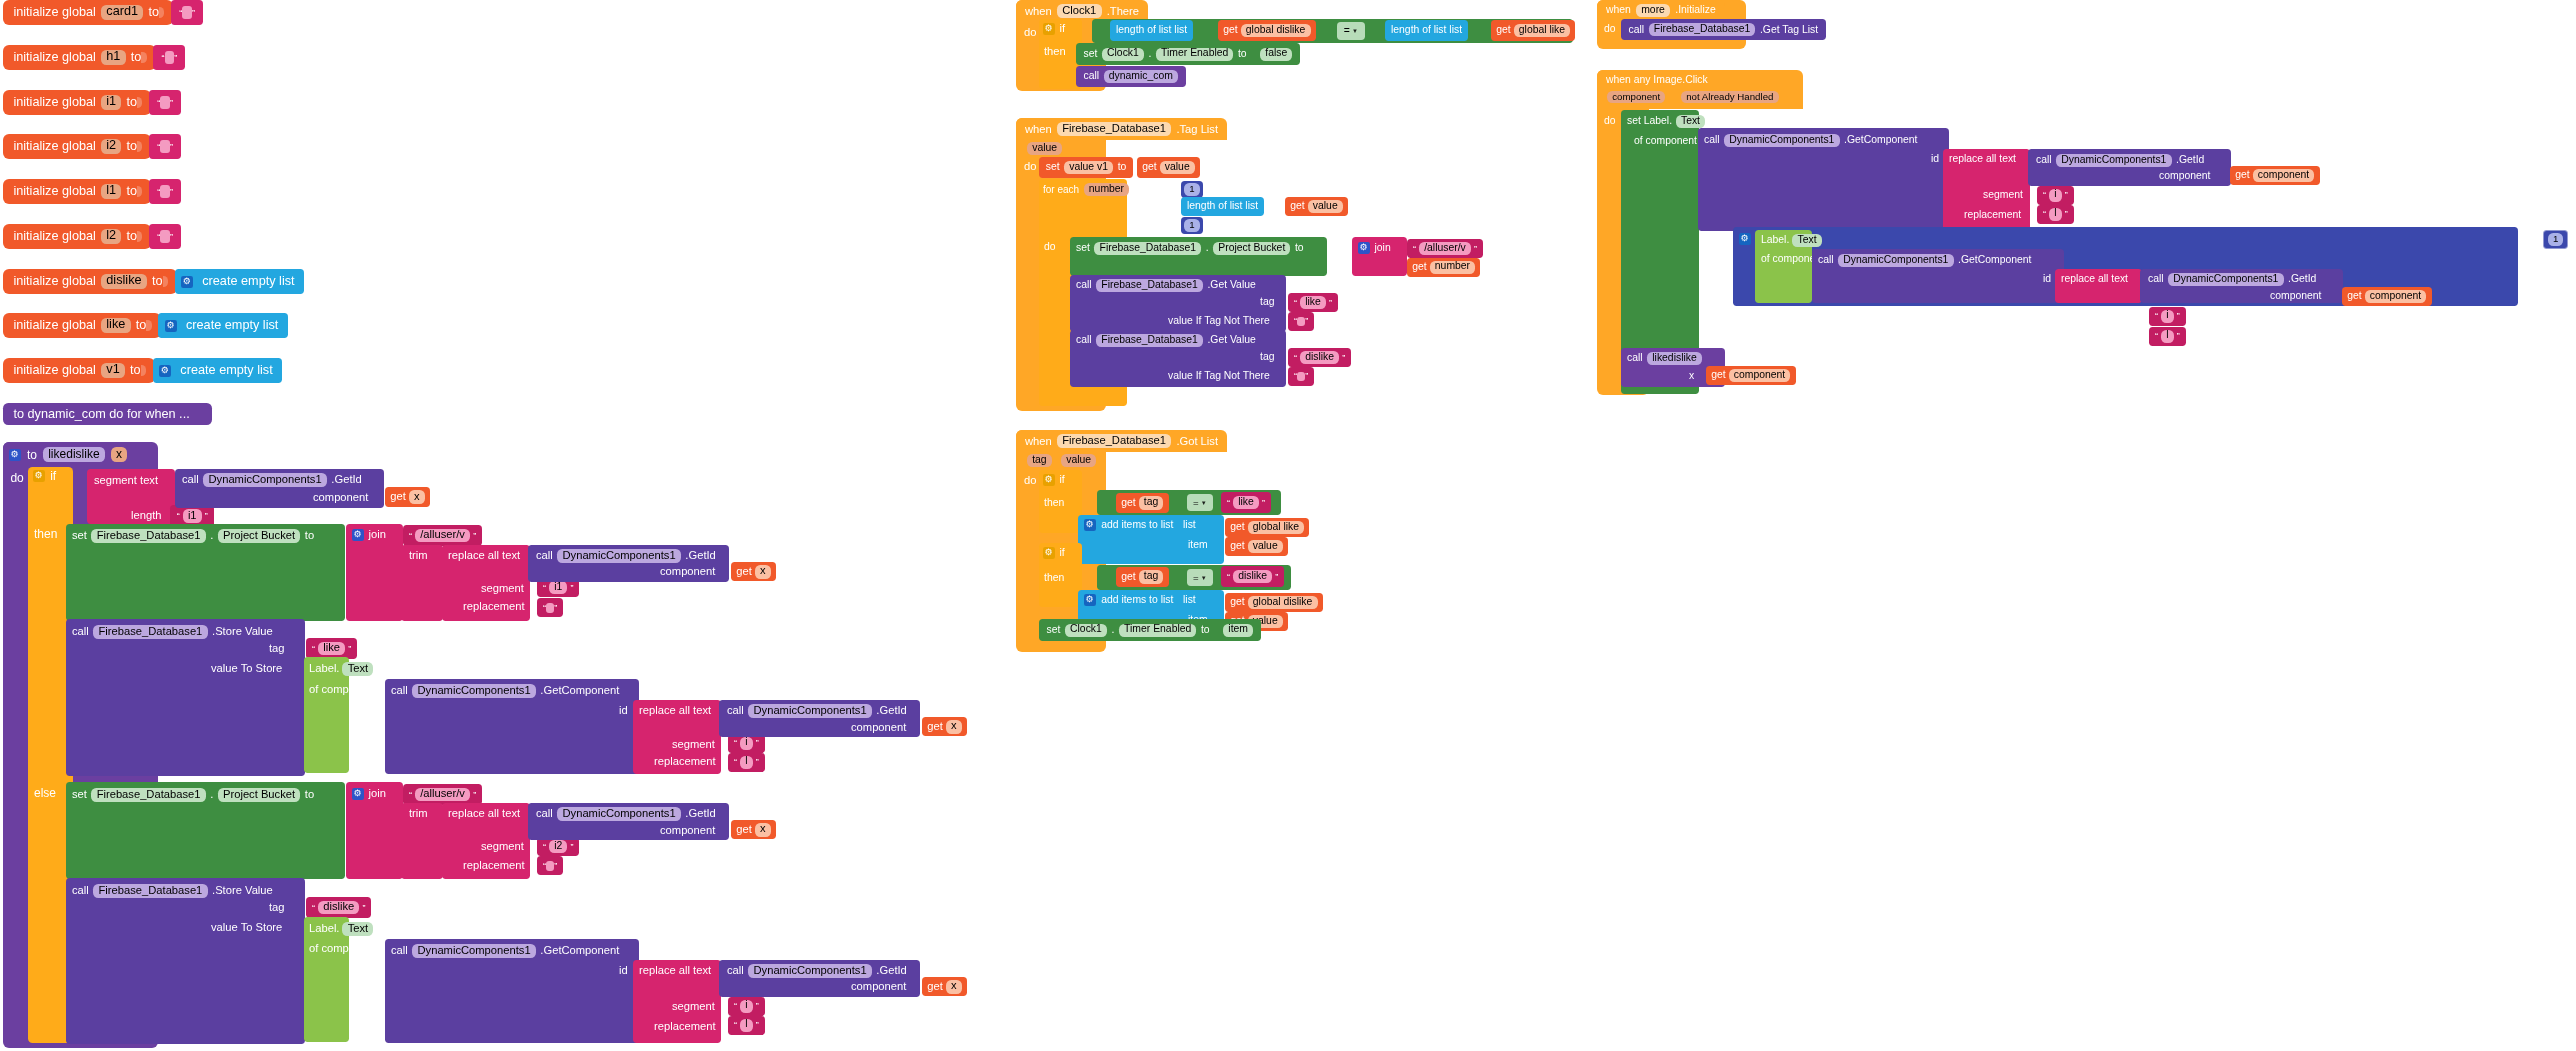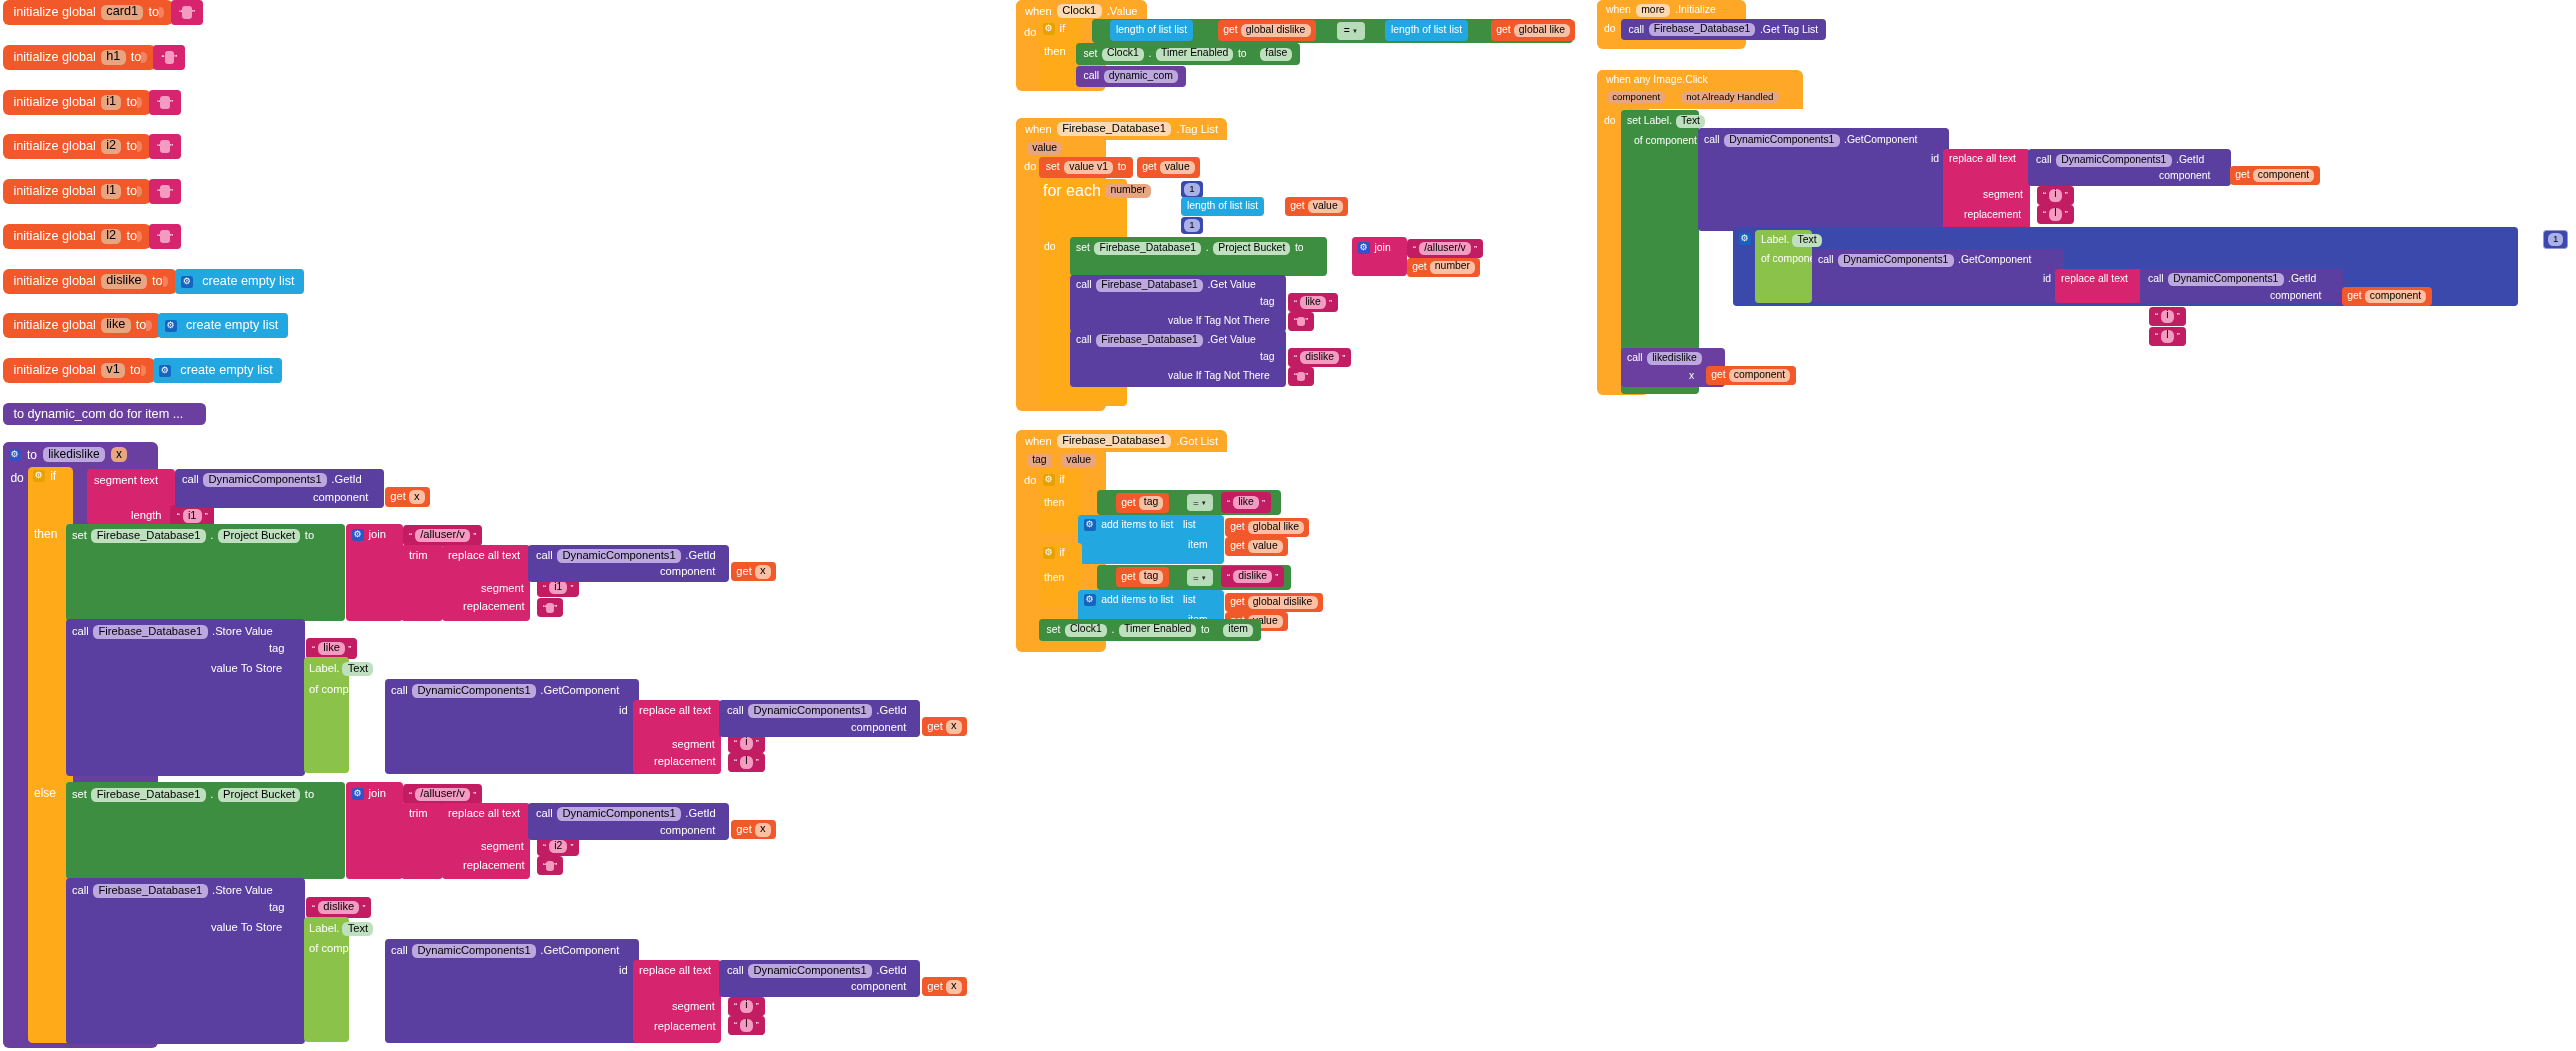--- a/index.html
+++ b/index.html
@@ -195,21 +195,21 @@
       <span class="plug"></span>
     </div>
     <div class="c-list rnd rowc" style="height:25px;padding:0 9.7px 0 6.7px;margin-left:-2.2px;gap:9px">
       <span class="gear blue"></span>
       <span class="lbl" style="font-size:12.7px">create empty list</span>
     </div>
   </div>
 </div>
 
 <div class="blk c-proc rowc" style="left:3px;top:403px;height:22.4px;padding:0 22.4px 0 10.4px;border-radius:5.2px;">
-  <span class="lbl" style="font-size:12.7px">to dynamic_com do for item ...</span>
+  <span class="lbl" style="font-size:12.7px">to dynamic_com do for when ...</span>
 </div>
 
 <div class="blk c-proc" style="left:3px;top:442px;width:155px;height:606px;border-radius:6px;"></div>
 
 <div class="blk c-proc rowc" style="left:3px;top:442px;height:25px;padding:0 9px 0 6px;border-radius:6px 6px 0 0;gap:6px;">
   <span class="gear"></span>
   <span class="lbl" style="font-size:12px">to</span>
   <span class="pill p-pu" style="font-size:12px">likedislike</span>
   <span class="pill p-or" style="font-size:12px">x</span>
 </div>
@@ -443,21 +443,21 @@
 <div class="blk lbl" style="left:851px;top:981px;font-size:11.2px;">component</div>
 <div class="blk c-var rnd rowc" style="left:922px;top:977px;height:19.4px;padding:0 5.2px;gap:3px;">
   <span class="lbl" style="font-size:11.2px">get</span>
   <span class="pill p-ltor" style="font-size:11.2px">x</span>
 </div>
 
 <div class="blk c-event" style="left:1016px;top:0px;width:90px;height:91px;border-radius:6px;"></div>
 <div class="blk c-event rowc" style="left:1016px;top:0px;height:22.4px;padding:0 9px;gap:5.2px;border-radius:6px 6px 0 0;">
   <span class="lbl" style="font-size:11.2px">when</span>
   <span class="pill p-ev" style="font-size:11.2px">Clock1</span>
-  <span class="lbl" style="font-size:11.2px">.Value</span>
+  <span class="lbl" style="font-size:11.2px">.There</span>
 </div>
 <div class="blk lbl" style="left:1024px;top:27px;font-size:11.2px;">do</div>
 <div class="blk c-ctrl" style="left:1039px;top:19.4px;width:43px;height:70px;border-radius:3.7px;"></div>
 <div class="blk rowc" style="left:1043px;top:23px;gap:4.5px;">
   <span class="gear ylw"></span>
   <span class="lbl" style="font-size:11.2px">if</span>
 </div>
 <div class="blk lbl" style="left:1044px;top:46px;font-size:11.2px;">then</div>
 
 <div class="blk c-green rnd" style="left:1092px;top:18.7px;width:481px;height:24px;"></div>
@@ -507,21 +507,21 @@
   <span class="pill p-ltor" style="font-size:10.4px">value v1</span>
   <span class="lbl" style="font-size:10.4px">to</span>
 </div>
 <div class="blk c-var rnd rowc" style="left:1137px;top:157px;height:21px;padding:0 5.2px;gap:3px;">
   <span class="lbl" style="font-size:10.4px">get</span>
   <span class="pill p-ltor" style="font-size:10.4px">value</span>
 </div>
 
 <div class="blk c-ctrl" style="left:1039px;top:179px;width:88px;height:227px;border-radius:3.7px;"></div>
 <div class="blk rowc" style="left:1043px;top:183px;gap:4.5px;">
-  <span class="lbl" style="font-size:16px">for each</span>
+  <span class="lbl" style="font-size:10px">for each</span>
   <span class="pill p-or" style="font-size:10.4px">number</span>
   <span class="lbl" style="font-size:10.4px">from</span>
 </div>
 <div class="blk c-math rnd rowc" style="left:1181px;top:181px;height:17px;padding:0 3px;">
   <span class="pill p-ma" style="font-size:9.7px">1</span>
 </div>
 <div class="blk lbl" style="left:1160px;top:201px;font-size:10.4px;">to</div>
 <div class="blk c-list rnd rowc" style="left:1181px;top:197px;height:19.4px;padding:0 6px;">
   <span class="lbl" style="font-size:10.4px">length of list  list</span>
 </div>

